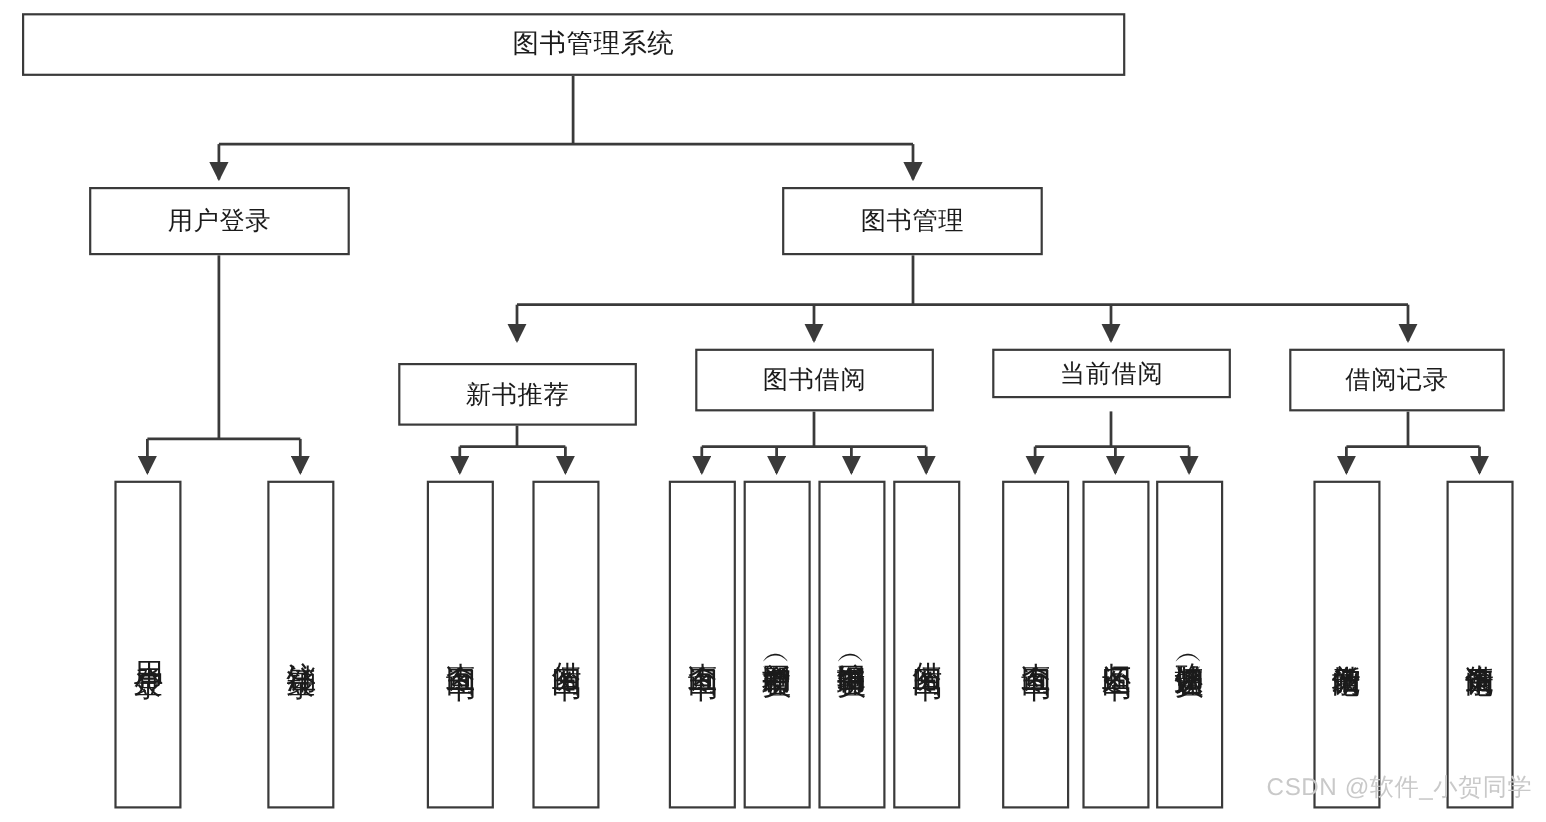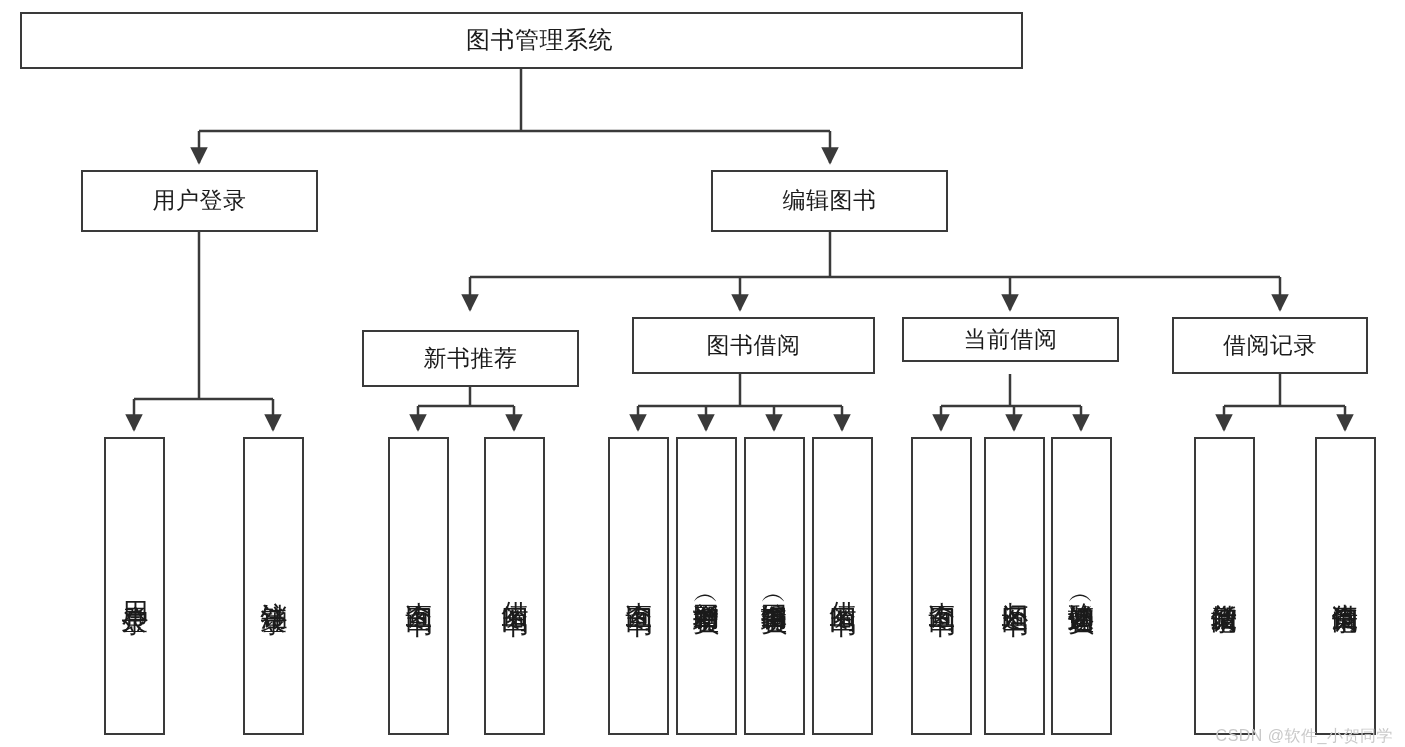--- a/index.html
+++ b/index.html
@@ -63,22 +63,22 @@
     letter-spacing: 3px;
     white-space: nowrap;
   }
   .node.v.tight .label {
     font-size: 26px;
     letter-spacing: 1px;
   }
   .watermark {
     position: absolute;
     right: 12px;
-    bottom: 0;
-    font-size: 16px;
+    bottom: 16px;
+    font-size: 22px;
     color: #c9c9c9;
     white-space: nowrap;
     z-index: 3;
     letter-spacing: 0.5px;
   }
 </style>
 </head>
 <body>
 
 <div id="canvas">
@@ -134,27 +134,27 @@
   </svg>
 
   <div class="node h root" style="left:20px; top:12px; width:1003px; height:57px;padding-left:36px;">
     <span class="label">图书管理系统</span>
   </div>
 
   <div class="node h" style="left:81px; top:170px; width:237px; height:62px;">
     <span class="label">用户登录</span>
   </div>
   <div class="node h" style="left:711px; top:170px; width:237px; height:62px;">
-    <span class="label">编辑图书</span>
+    <span class="label">图书管理</span>
   </div>
 
   <div class="node h" style="left:362px; top:330px; width:217px; height:57px;">
     <span class="label">新书推荐</span>
   </div>
-  <div class="node h" style="left:632px; top:317px; width:243px; height:57px;">
+  <div class="node h" style="left:632px; top:317px; width:217px; height:57px;">
     <span class="label">图书借阅</span>
   </div>
   <div class="node h" style="left:902px; top:317px; width:217px; height:45px;">
     <span class="label">当前借阅</span>
   </div>
   <div class="node h" style="left:1172px; top:317px; width:196px; height:57px;">
     <span class="label">借阅记录</span>
   </div>
 
   <div class="node v" style="left:104px; top:437px; width:61px; height:298px;">

